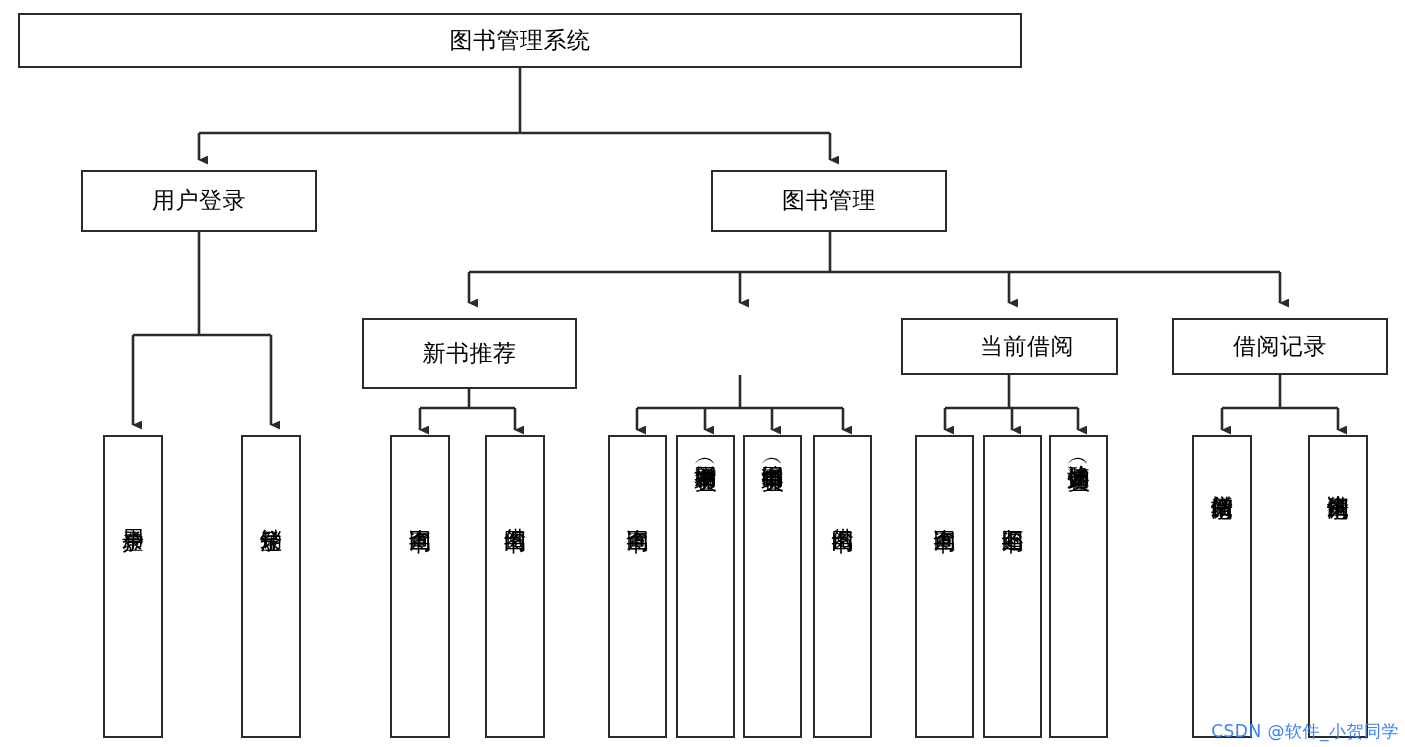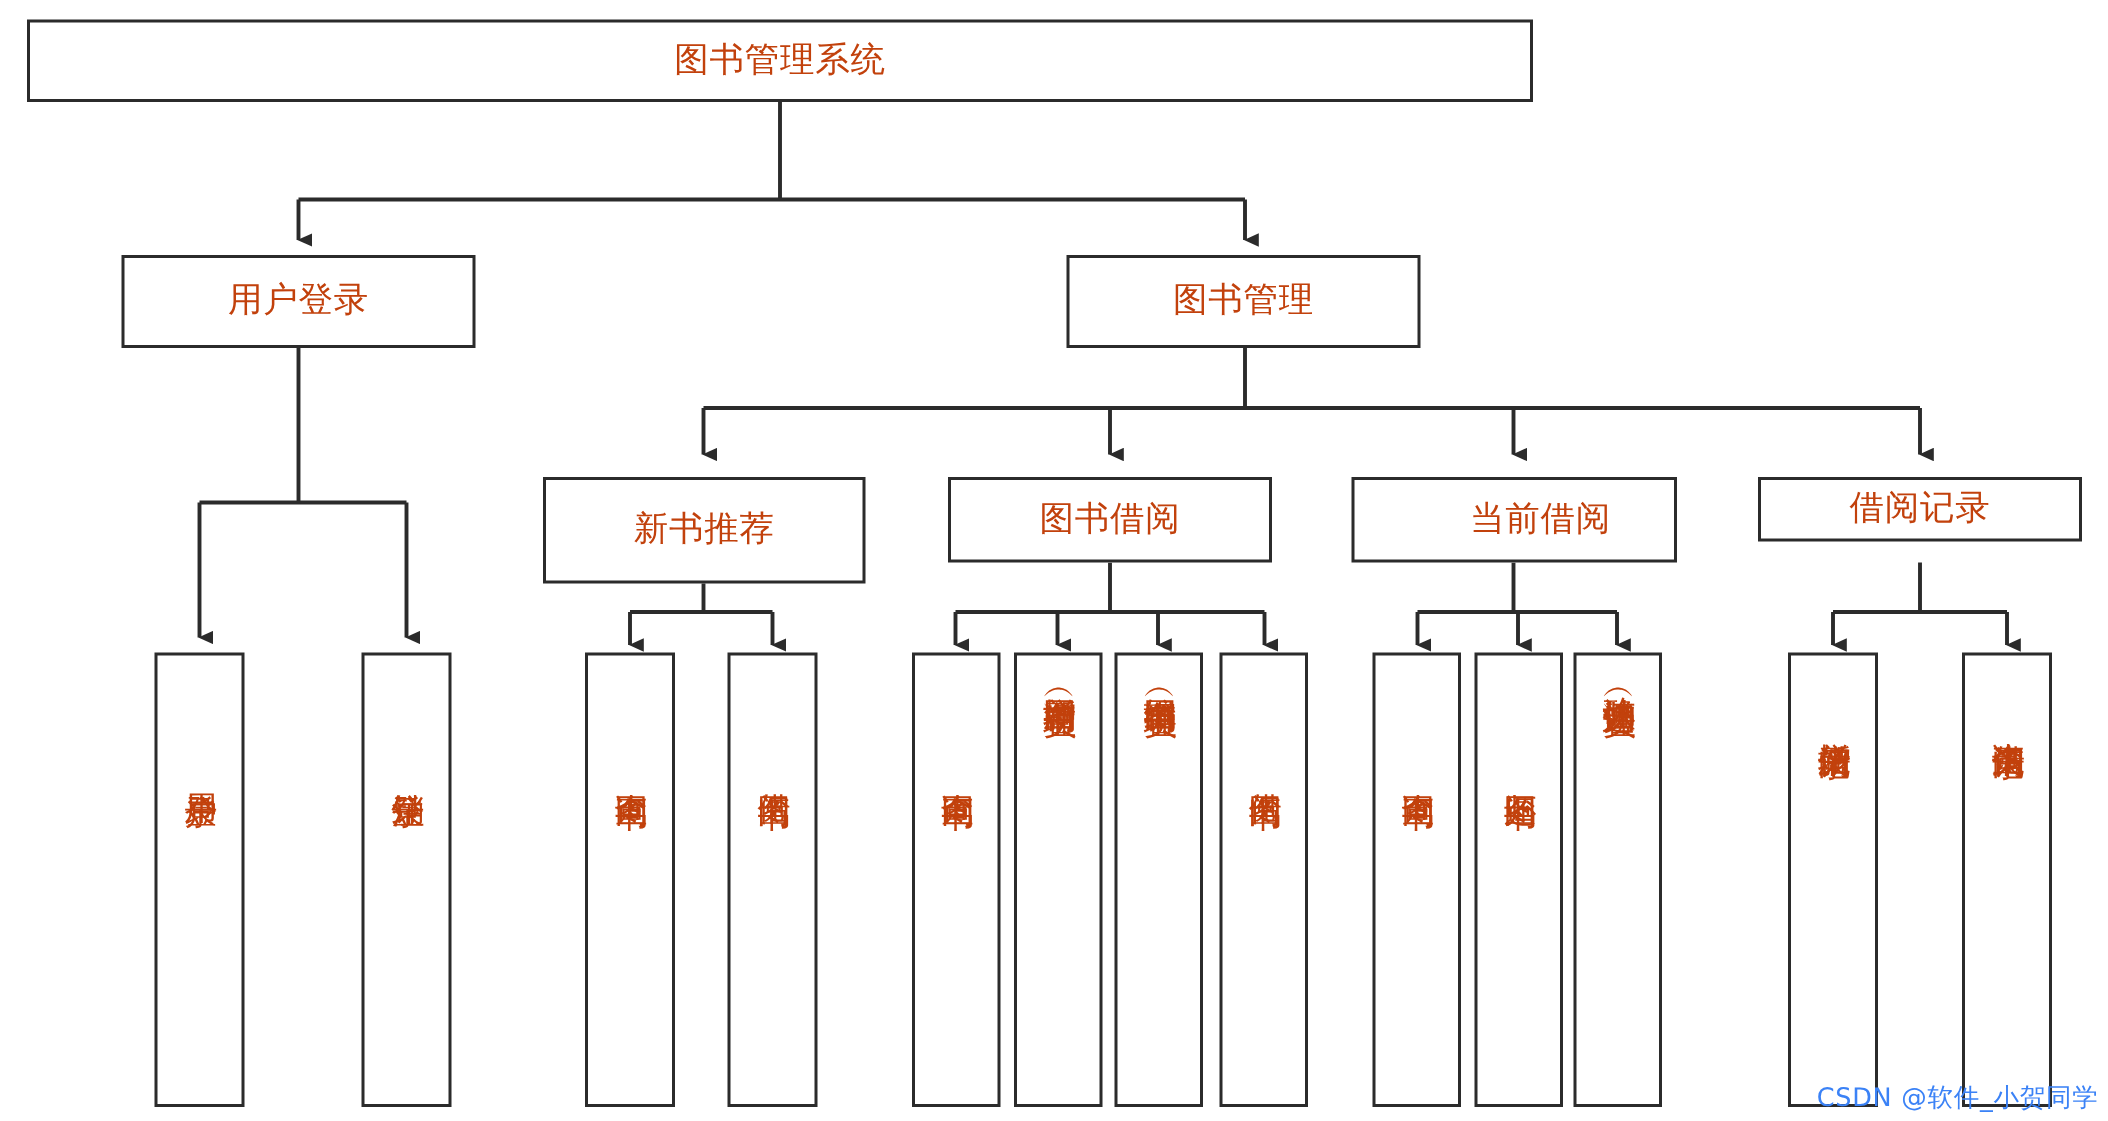--- a/index.html
+++ b/index.html
@@ -22,21 +22,21 @@
     left: 0;
     top: 0;
     width: 1405px;
     height: 747px;
   }
   .node {
     position: absolute;
     box-sizing: border-box;
     border: 2.5px solid #2b2b2b;
     background: #ffffff;
-    color: #c2410c;
+    color: #000000;
     display: flex;
     align-items: center;
     justify-content: center;
     text-align: center;
     z-index: 2;
   }
   .node-label {
     display: block;
     line-height: 1.18;
     letter-spacing: 0.5px;
@@ -139,27 +139,24 @@
   <div class="node horizontal" style="left:81px; top:170px; width:236px; height:62px;">
     <span class="node-label">用户登录</span>
   </div>
   <div class="node horizontal" style="left:711px; top:170px; width:236px; height:62px;">
     <span class="node-label">图书管理</span>
   </div>
 
   <div class="node horizontal" style="left:362px; top:318px; width:215px; height:71px;">
     <span class="node-label">新书推荐</span>
   </div>
-  <div class="node horizontal" style="left:632px; top:318px; width:216px; height:57px;">
-    <span class="node-label">图书借阅</span>
-  </div>
   <div class="node horizontal" style="left:901px; top:318px; width:217px; height:57px;padding-left:35px;">
     <span class="node-label">当前借阅</span>
   </div>
-  <div class="node horizontal" style="left:1172px; top:318px; width:216px; height:43px;">
+  <div class="node horizontal" style="left:1172px; top:318px; width:216px; height:57px;">
     <span class="node-label">借阅记录</span>
   </div>
 
   <div class="node vertical mid" style="left:103px; top:435px; width:60px; height:303px;">
     <span class="node-label">用户登录</span>
   </div>
   <div class="node vertical mid" style="left:241px; top:435px; width:60px; height:303px;">
     <span class="node-label">注销登录</span>
   </div>
 

